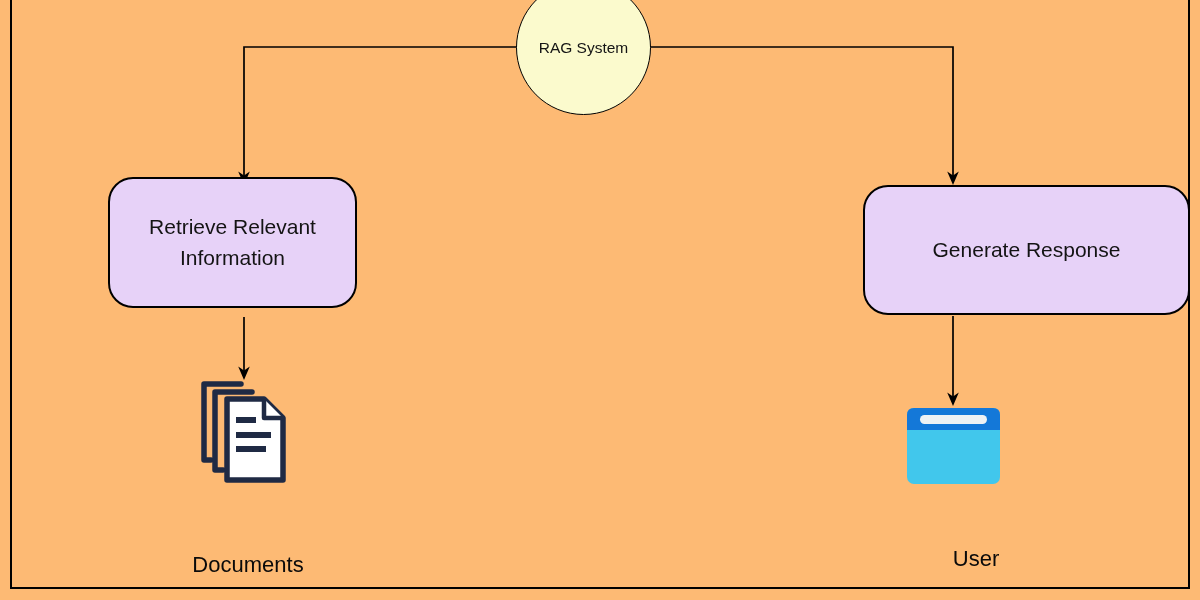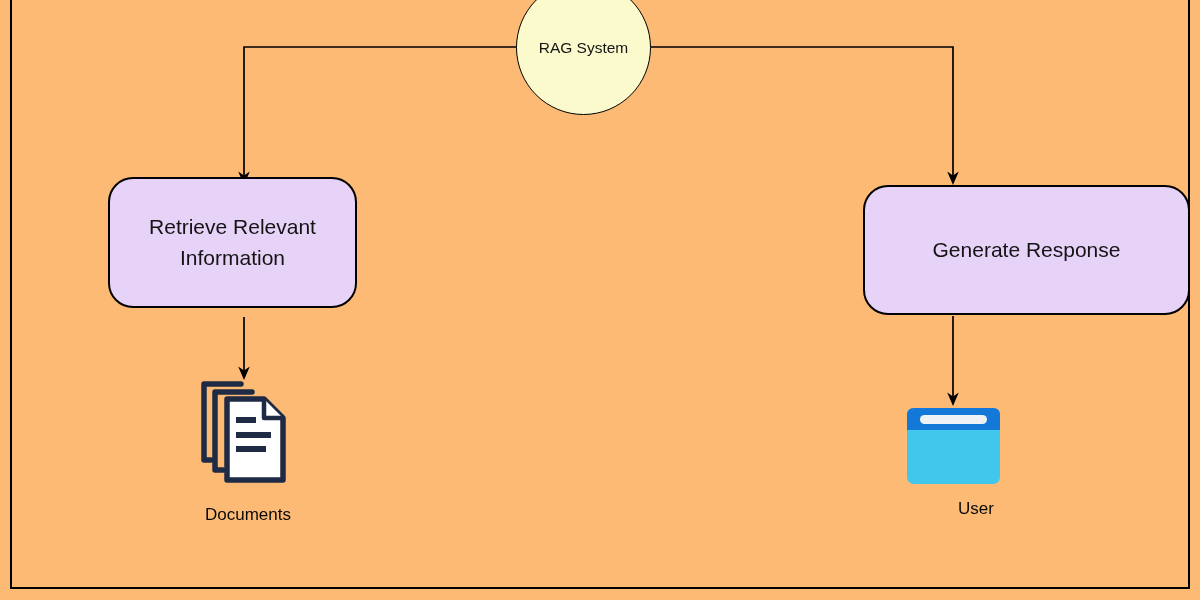--- a/index.html
+++ b/index.html
@@ -53,25 +53,26 @@
     font-size: 21px;
     line-height: 1.45;
     color: #141414;
     padding: 0 28px;
   }
   #box-retrieve { left: 108px; top: 177px; width: 249px; height: 131px; }
   #box-generate { left: 815px; top: 185px; width: 327px; height: 130px; margin-left: 48px; }
   .icon-wrap { position: absolute; }
   .icon-label {
     position: absolute;
-    font-size: 17px;
+    font-size: 22px;
     color: #0a0a0a;
     text-align: right;
     transform: translateX(-50%);
     white-space: nowrap;
+    margin-top: 47px;
   }
   #label-documents { left: 248px; top: 505px; }
   #label-user { left: 976px; top: 499px; }
 </style>
 </head>
 <body>
 
 <div id="canvas">
 
   <div id="frame"></div>

